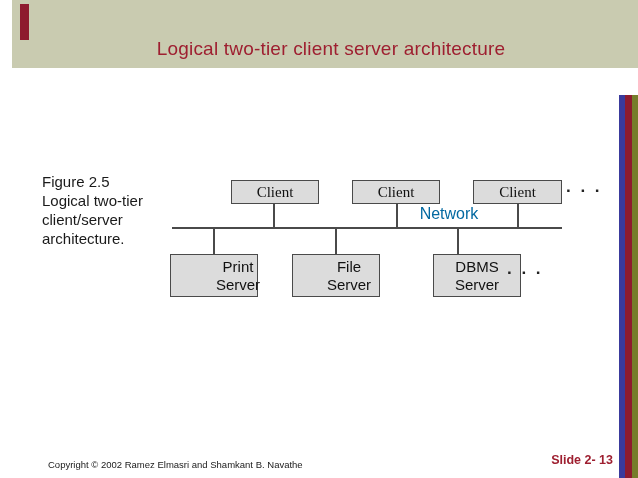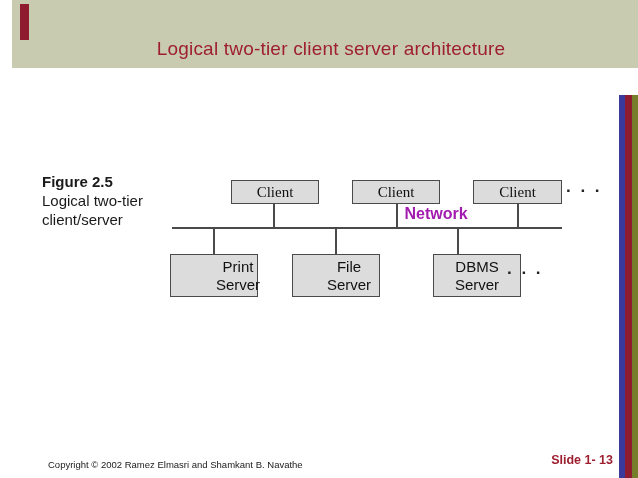--- a/index.html
+++ b/index.html
@@ -40,21 +40,21 @@
   .stripe-maroon { left: 625px; width: 7px; background: #8e1b2e; }
   .stripe-olive  { left: 632px; width: 6px; background: #767d2b; }
   
   .caption {
     position: absolute;
     left: 42px; top: 172px;
     font-size: 15px;
     line-height: 19px;
     color: #1a1a1a;
   }
-  .caption-heading { font-weight: bold; }
+  .caption-heading { font-weight: normal; }
   
   .nbox {
     position: absolute;
     background: #dcdcdc;
     border: 1.5px solid #4a4a4a;
     box-sizing: border-box;
     display: flex;
     align-items: center;
     justify-content: center;
     font-size: 15px;
@@ -82,26 +82,26 @@
   .vs2 { left: 335px; top: 228px; height: 26px; }
   .vs3 { left: 457px; top: 228px; height: 26px; }
   .bus {
     position: absolute;
     left: 172px; top: 227px;
     width: 390px; height: 1.5px;
     background: #4a4a4a;
   }
   .network-label {
     position: absolute;
-    left: 386px; top: 205px;
+    left: 399px; top: 205px;
     width: 100px;
     text-align: center;
-    font-weight: bold;
+    font-weight: normal;
     font-size: 16px;
-    color: #a21caf;
+    color: #0369a1;
   }
   .ellipsis {
     position: absolute;
     font-size: 17px;
     font-weight: bold;
     color: #222;
     letter-spacing: 2px;
     white-space: nowrap;
   }
   .client-ellipsis { left: 566px; top: 181px; }
@@ -134,20 +134,21 @@
   </div>
 
   <div class="stripe stripe-blue"></div>
   <div class="stripe stripe-maroon"></div>
   <div class="stripe stripe-olive"></div>
 
   <div class="caption">
     <div class="caption-heading">Figure 2.5</div>
     <div class="caption-line">Logical two-tier</div>
     <div class="caption-line">client/server</div>
+    <div class="caption-line">architecture.</div>
   </div>
 
   <div class="nbox client-box client-1">
     <span>Client</span>
   </div>
   <div class="nbox client-box client-2">
     <span>Client</span>
   </div>
   <div class="nbox client-box client-3">
     <span>Client</span>
@@ -171,15 +172,15 @@
     <span>File</span>
     <span>Server</span>
   </div>
   <div class="nbox server-box server-3">
     <span>DBMS</span>
     <span>Server</span>
   </div>
   <div class="ellipsis server-ellipsis">· · ·</div>
 
   <div class="copyright">Copyright © 2002 Ramez Elmasri and Shamkant B. Navathe</div>
-  <div class="slide-number">Slide 1- 13</div>
+  <div class="slide-number">Slide 2- 13</div>
 
 </div>
 
 </body></html>

